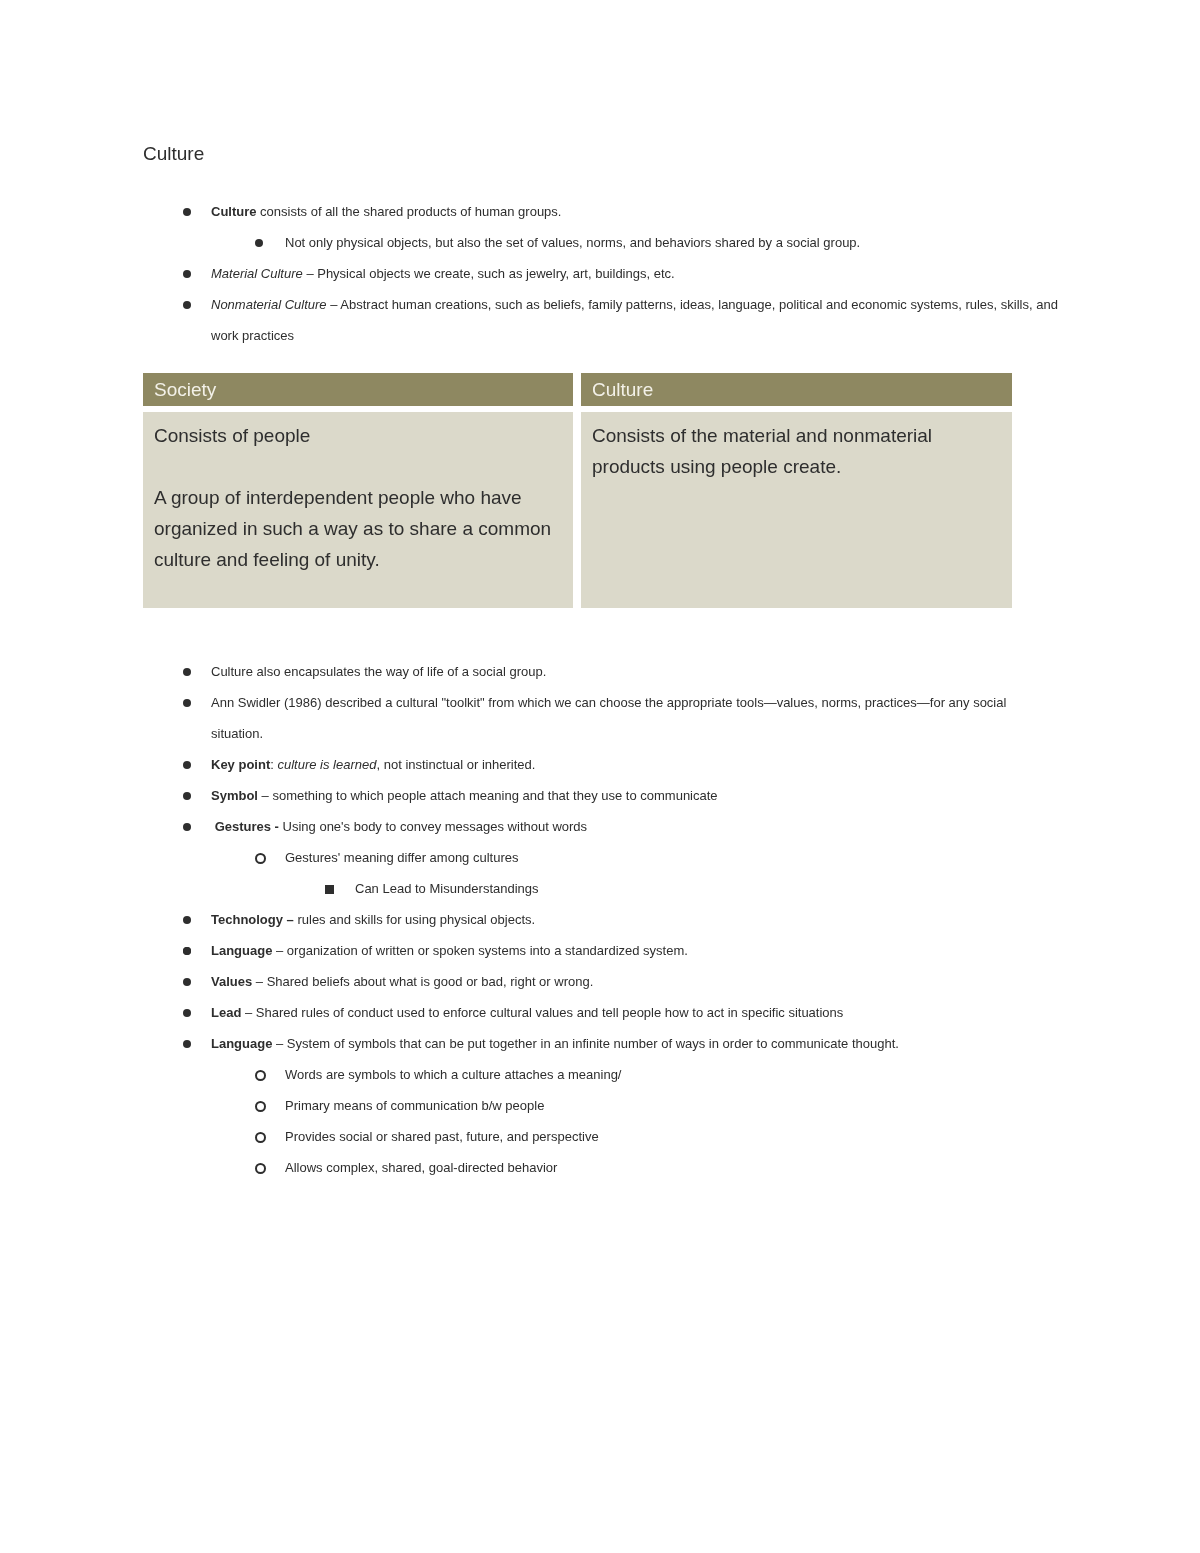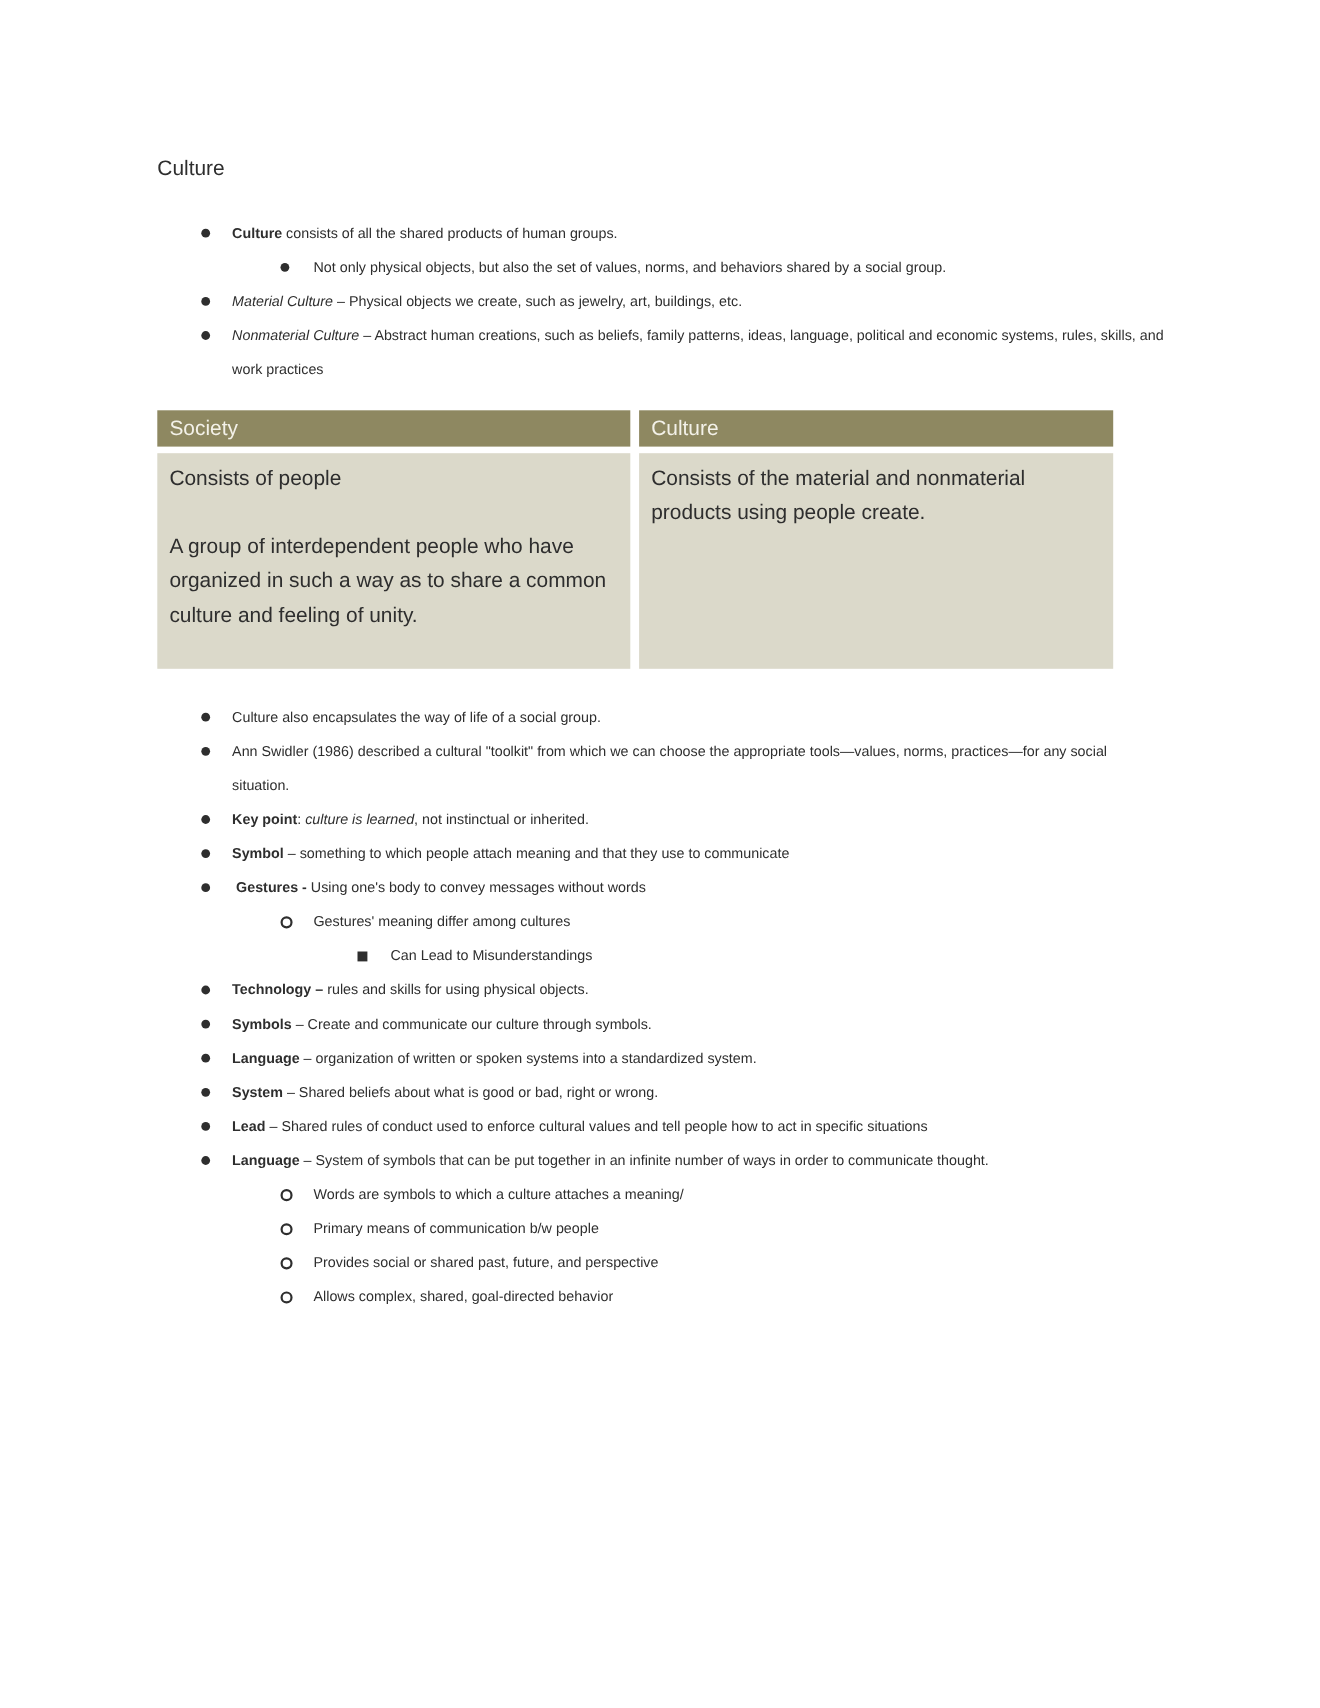--- a/index.html
+++ b/index.html
@@ -76,21 +76,21 @@
     font-size: 19px;
   }
   .td {
     box-sizing: border-box;
     min-height: 196px;
     padding: 8px 11px;
     background: var(--cell-bg, #dbd9ca);
     font-size: 19px;
     line-height: 31px;
   }
-  #list-bottom { margin-top: 28px; }
+  #list-bottom { margin-top: 48px; }
 </style>
 </head>
 <body>
 
 <div class="page">
 
   <div class="doc-title">Culture</div>
 
   <div class="blist" id="list-top">
       <div class="li l1"><span class="marker disc"></span><span><span class="seg-b">Culture</span><span> consists of all the shared products of human groups.</span></span></div>
@@ -114,23 +114,23 @@
 
   <div class="blist" id="list-bottom">
       <div class="li l1"><span class="marker disc"></span><span><span>Culture also encapsulates the way of life of a social group.</span></span></div>
       <div class="li l1"><span class="marker disc"></span><span><span>Ann Swidler (1986) described a cultural "toolkit" from which we can choose the appropriate tools—values, norms, practices—for any social situation.</span></span></div>
       <div class="li l1"><span class="marker disc"></span><span><span class="seg-b">Key point</span><span>: </span><span class="seg-i">culture is learned</span><span>, not instinctual or inherited.</span></span></div>
       <div class="li l1"><span class="marker disc"></span><span><span class="seg-b">Symbol</span><span> – something to which people attach meaning and that they use to communicate</span></span></div>
       <div class="li l1"><span class="marker disc"></span><span><span> </span><span class="seg-b">Gestures -</span><span> Using one's body to convey messages without words</span></span></div>
       <div class="li l2"><span class="marker circle"></span><span><span>Gestures' meaning differ among cultures</span></span></div>
       <div class="li l3"><span class="marker square"></span><span><span>Can Lead to Misunderstandings</span></span></div>
       <div class="li l1"><span class="marker disc"></span><span><span class="seg-b">Technology –</span><span> rules and skills for using physical objects.</span></span></div>
-      <div class="li l1"><span class="marker disc"></span><span><span class="seg-b">Symbols</span><span> – Create and communicate our culture through symbols.</span></span></div>
+      <div class="li l1"><span class="marker disc"></span></div>
       <div class="li l1"><span class="marker disc"></span><span><span class="seg-b">Language</span><span> – organization of written or spoken systems into a standardized system.</span></span></div>
-      <div class="li l1"><span class="marker disc"></span><span><span class="seg-b">System</span><span> – Shared beliefs about what is good or bad, right or wrong.</span></span></div>
+      <div class="li l1"><span class="marker disc"></span><span><span class="seg-b">Values</span><span> – Shared beliefs about what is good or bad, right or wrong.</span></span></div>
       <div class="li l1"><span class="marker disc"></span><span><span class="seg-b">Lead</span><span> – Shared rules of conduct used to enforce cultural values and tell people how to act in specific situations</span></span></div>
       <div class="li l1"><span class="marker disc"></span><span><span class="seg-b">Language</span><span> – System of symbols that can be put together in an infinite number of ways in order to communicate thought.</span></span></div>
       <div class="li l2"><span class="marker circle"></span><span><span>Words are symbols to which a culture attaches a meaning/</span></span></div>
       <div class="li l2"><span class="marker circle"></span><span><span>Primary means of communication b/w people</span></span></div>
       <div class="li l2"><span class="marker circle"></span><span><span>Provides social or shared past, future, and perspective</span></span></div>
       <div class="li l2"><span class="marker circle"></span><span><span>Allows complex, shared, goal-directed behavior</span></span></div>
     </div>
 
 </div>
 

